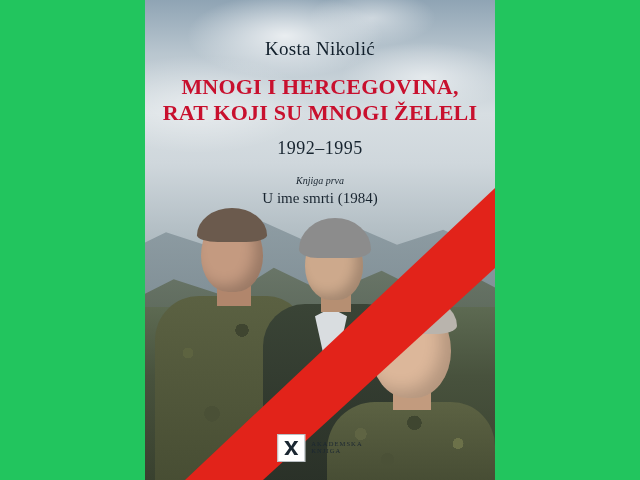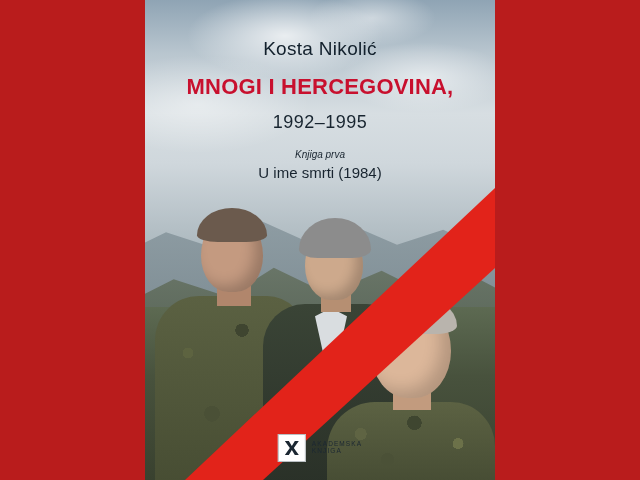--- a/index.html
+++ b/index.html
@@ -8,22 +8,23 @@
     width: 640px;
     height: 480px;
     background: #ffffff;
     font-family: "Liberation Sans", sans-serif;
   }
 
   .screen {
     position: relative;
     width: 640px;
     height: 480px;
-    background: #b91c1c;
+    background: #22c55e;
     overflow: hidden;
+    font-family: Liberation Serif, serif;
   }
 
   
   .cover {
     position: absolute;
     left: 145px;
     top: 0;
     width: 350px;
     height: 480px;
     overflow: hidden;
@@ -277,20 +278,21 @@
     </div>
 
     <svg class="red-band" viewBox="0 0 350 480">
       <polygon points="350,188 350,268 118,480 40,480" fill="#e2231a"></polygon>
     </svg>
 
     <div class="text-block">
       <div class="author">Kosta Nikolić</div>
       <div class="title">
         <div>MNOGI I HERCEGOVINA,</div>
+        <div>RAT KOJI SU MNOGI ŽELELI</div>
       </div>
       <div class="years">1992–1995</div>
       <div class="volume">Knjiga prva</div>
       <div class="subtitle">U ime smrti (1984)</div>
     </div>
 
     <div class="publisher">
       <div class="mark">
         <svg width="18" height="18" viewBox="0 0 18 18">
           <polygon points="2,2 6,2 9,7 12,2 16,2 11,9 16,16 12,16 9,11 6,16 2,16 7,9" fill="#1b2732"></polygon>

